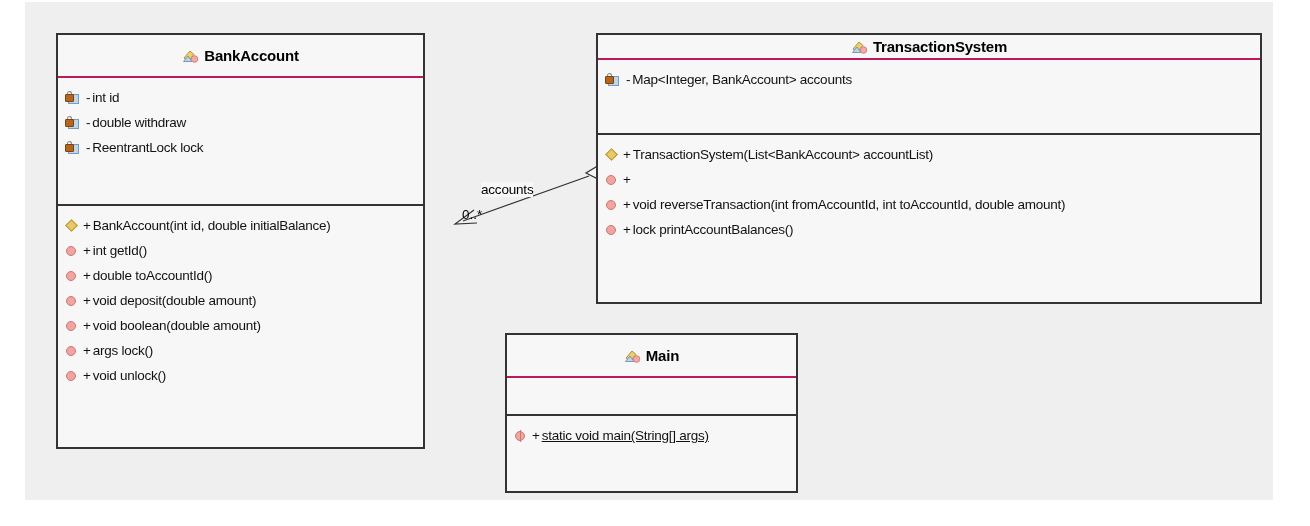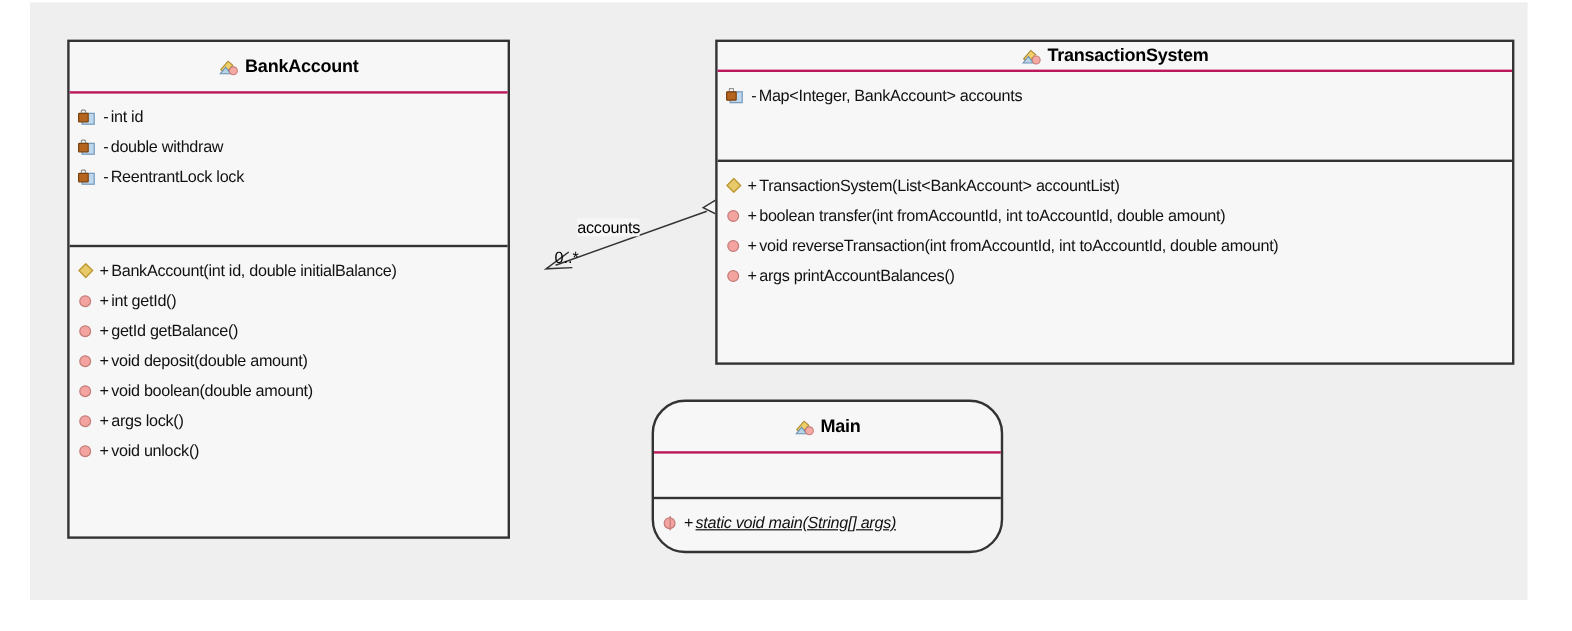--- a/index.html
+++ b/index.html
@@ -57,21 +57,20 @@
     height: 25px;
     white-space: nowrap;
     letter-spacing: -0.25px;
   }
   .member .vis {
     margin: 0 2px 0 5px;
     font-size: 13.5px;
   }
   .member .sig.static {
     text-decoration: underline;
-    font-style: italic;
   }
 
   
   .icon {
     position: relative;
     display: inline-block;
     flex: 0 0 auto;
   }
   
   .icon-class {
@@ -254,21 +253,21 @@
             <span class="ball"></span>
           </span>
         <span class="vis">+</span>
         <span class="sig">int getId()</span>
       </div>
       <div class="member">
         <span class="icon icon-method">
             <span class="ball"></span>
           </span>
         <span class="vis">+</span>
-        <span class="sig">getId getBalance()</span>
+        <span class="sig">double toAccountId()</span>
       </div>
       <div class="member">
         <span class="icon icon-method">
             <span class="ball"></span>
           </span>
         <span class="vis">+</span>
         <span class="sig">void deposit(double amount)</span>
       </div>
       <div class="member">
         <span class="icon icon-method">
@@ -324,40 +323,39 @@
             <span class="dia"></span>
           </span>
         <span class="vis">+</span>
         <span class="sig">TransactionSystem(List&lt;BankAccount&gt; accountList)</span>
       </div>
       <div class="member">
         <span class="icon icon-method">
             <span class="ball"></span>
           </span>
         <span class="vis">+</span>
-        <span class="sig">boolean transfer(int fromAccountId, int toAccountId, double amount)</span>
       </div>
       <div class="member">
         <span class="icon icon-method">
             <span class="ball"></span>
           </span>
         <span class="vis">+</span>
         <span class="sig">void reverseTransaction(int fromAccountId, int toAccountId, double amount)</span>
       </div>
       <div class="member">
         <span class="icon icon-method">
             <span class="ball"></span>
           </span>
         <span class="vis">+</span>
-        <span class="sig">args printAccountBalances()</span>
+        <span class="sig">lock printAccountBalances()</span>
       </div>
     </div>
   </div>
 
-  <div class="uml-class" style="left:518px; top:331px; width:293px; height:128px;border-radius:28px;">
+  <div class="uml-class" style="left:480px; top:331px; width:293px; height:160px;">
     <div class="uml-header" style="height:43px;">
       <span class="icon icon-class">
         <svg width="17" height="16" viewBox="0 0 17 16">
           <polygon points="2,10 8,3 12,6.5 6,13" fill="#f0cf6a" stroke="#a8882c" stroke-width="0.9"></polygon>
           <polygon points="1.5,13.5 6,8 10,13.5" fill="#b8d4ea" stroke="#6f93b2" stroke-width="0.9"></polygon>
           <circle cx="12.5" cy="11" r="3.3" fill="#f4a9a5" stroke="#c87e7a" stroke-width="0.9"></circle>
         </svg>
       </span>
       <span>Main</span>
     </div>

